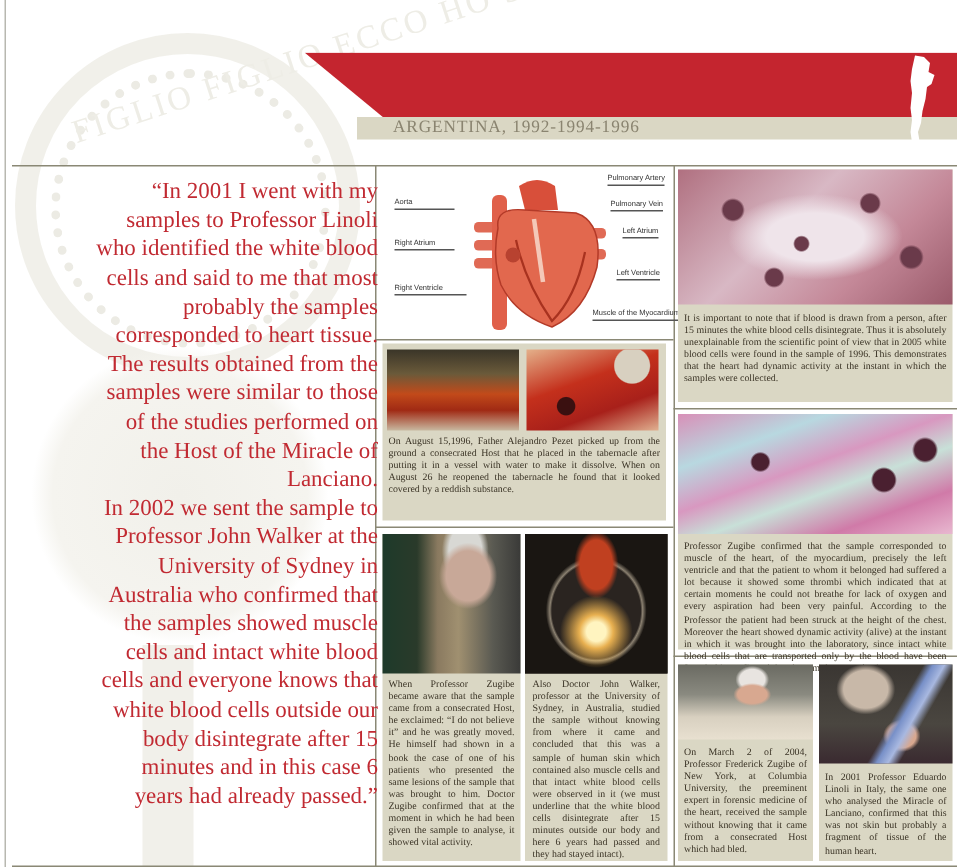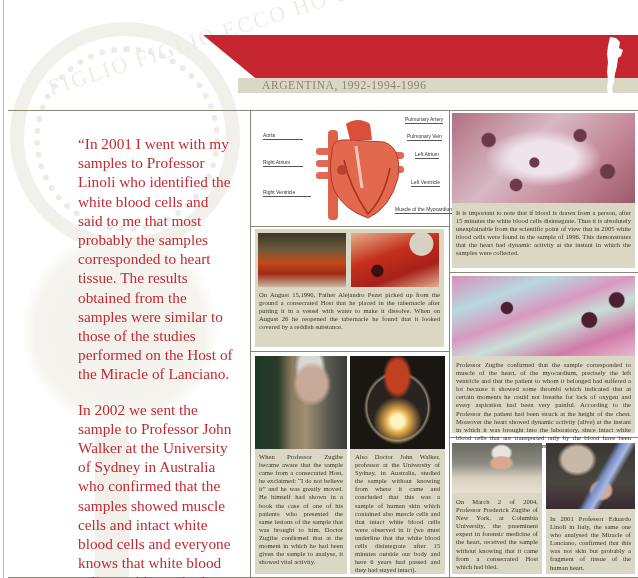--- a/index.html
+++ b/index.html
@@ -30,21 +30,21 @@
   .gray-band { position: absolute; left: 238px; top: 78px; width: 400px; height: 15px; background: #dad7c4; }
   .country { position: absolute; left: 262px; top: 78px; font-size: 11.5px; color: #8a8470; letter-spacing: 0.6px; line-height: 15px; }
   .map-icon { position: absolute; left: 602px; top: 36px; width: 22px; height: 60px; }
 
   
   .hline { position: absolute; height: 1px; background: #8a8875; }
   .vline { position: absolute; width: 1px; background: #8a8875; }
 
   
   .quote { position: absolute; left: 62px; top: 118px; width: 190px; color: #c12a32; font-size: 15.3px; line-height: 19.2px; }
-  .quote p { margin: 16px; }
+  .quote p { margin: 0; text-align: right; }
 
   
   .panel { position: absolute; background: #dad7c4; }
   .caption { font-size: 6.6px; line-height: 8.1px; color: #3a3325; text-align: justify; }
   .photo { position: absolute; overflow: hidden; }
 
   .heart-box { position: absolute; left: 255px; top: 114px; width: 190px; height: 112px; background: #fff; }
   .heart-label { position: absolute; font-size: 5px; color: #333; font-family: "Liberation Sans", sans-serif; border-bottom: 1px solid #555; padding-bottom: 1px; white-space: nowrap; }
 </style>
 </head>

